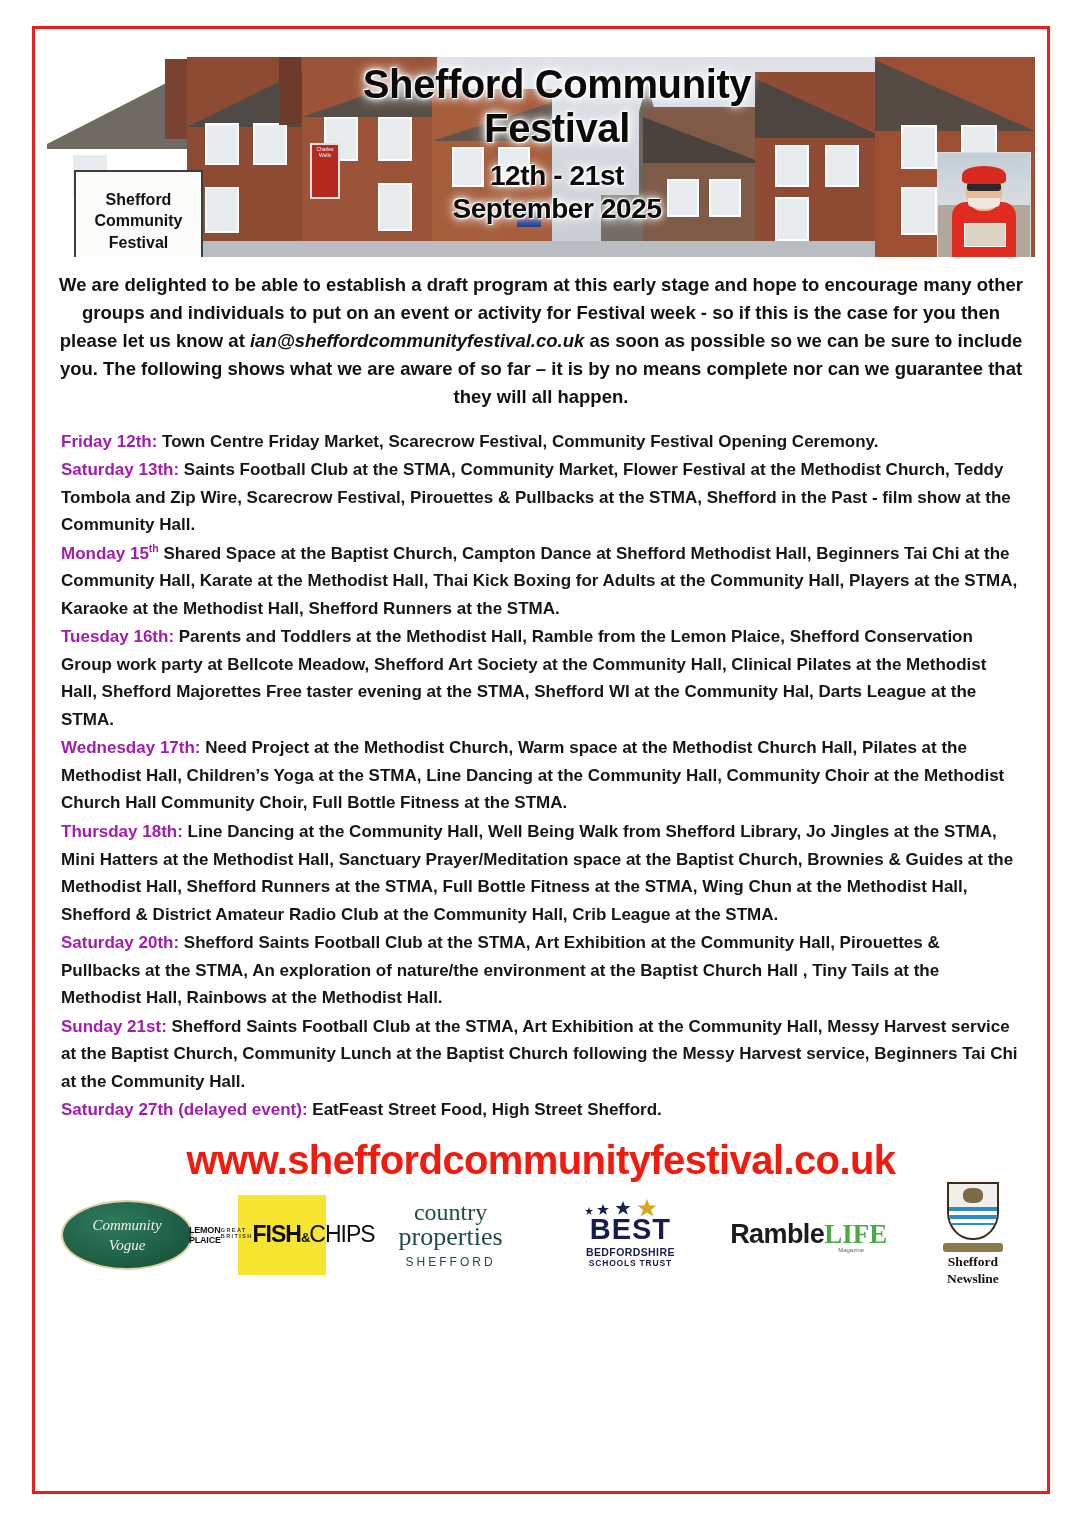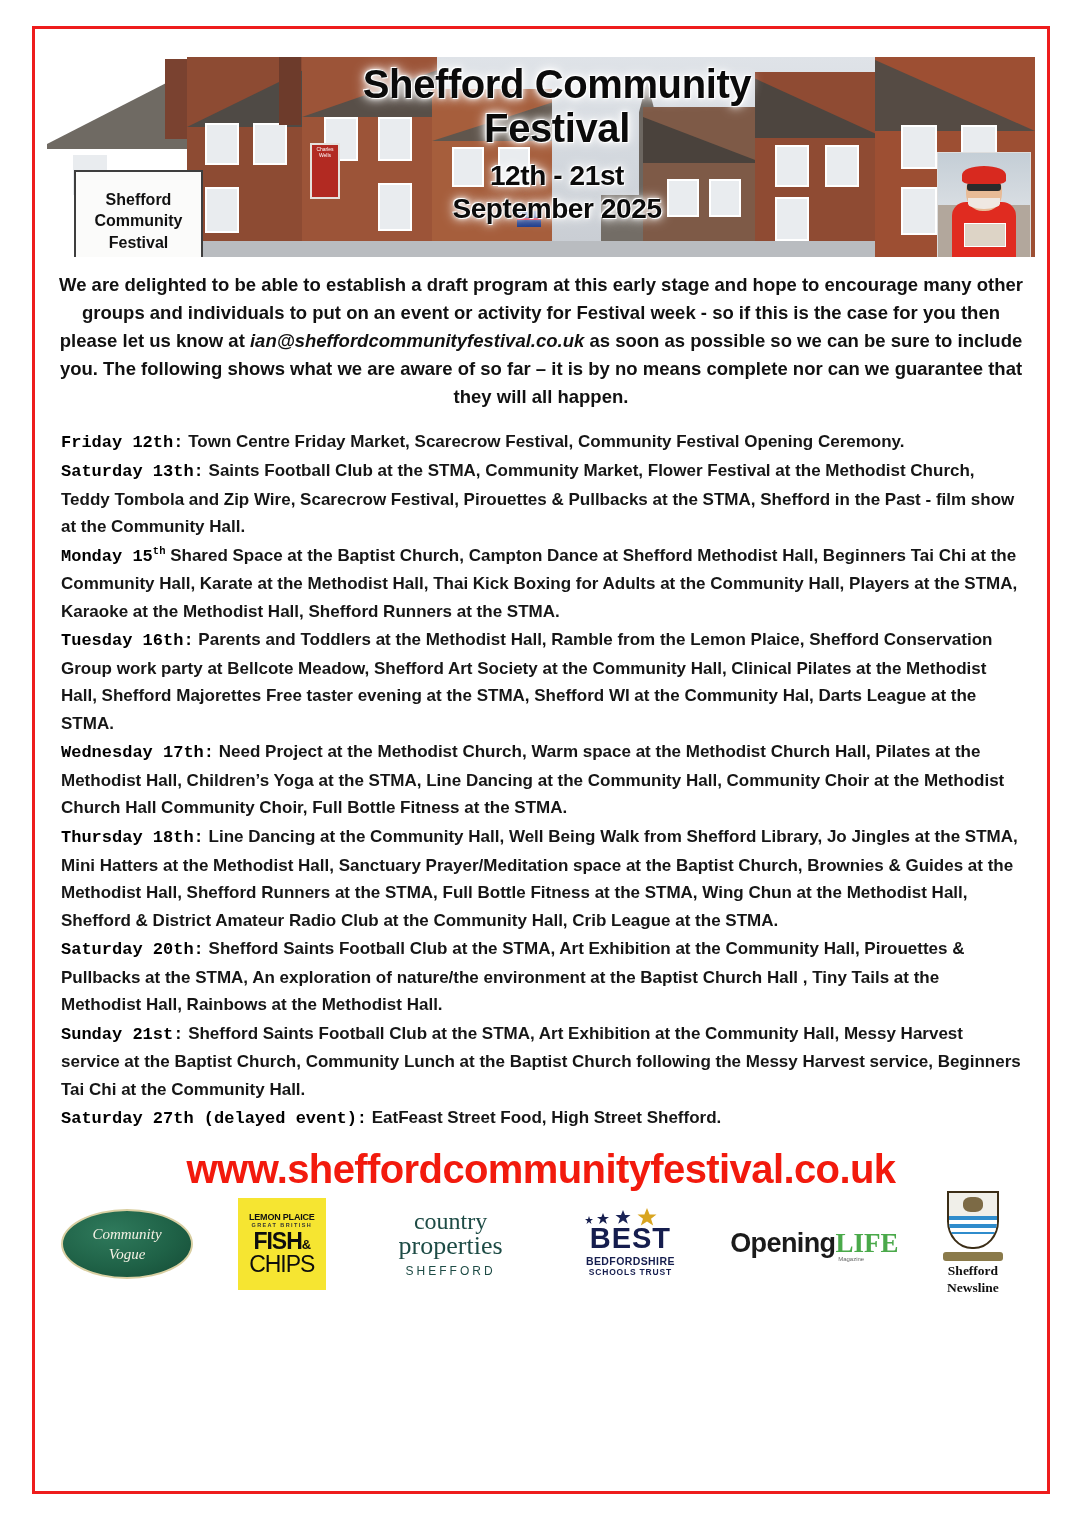--- a/index.html
+++ b/index.html
@@ -177,21 +177,21 @@
     width: 962px;
   }
   .day {
     font-size: 17px;
     font-weight: bold;
     line-height: 1.62;
     color: #161616;
     margin-bottom: 1px;
     text-align: left;
   }
-  .day .lbl { color: #000000; font-family: Liberation Mono, monospace; }
+  .day .lbl { color: #a21caf; }
   .day sup { font-size: 10.5px; vertical-align: super; }
 
   
   .url {
     margin-top: 14px;
     text-align: center;
     color: #f21a0d;
     font-weight: bold;
     font-size: 40px;
     letter-spacing: -0.6px;
@@ -210,22 +210,22 @@
 
   .lg-vogue {
     width: 128px; height: 66px; border-radius: 50%;
     background: radial-gradient(ellipse at 38% 32%, #2f7a5c 0%, #1f6247 55%, #144a35 100%);
     border: 2px solid #d9cfa2;
     color: #f4f1e4; font-family: "Liberation Serif", serif; font-style: italic;
     display: flex; flex-direction: column; align-items: center; justify-content: center;
     font-size: 15px; line-height: 1.35;
   }
   .lg-fish {
-    width: 88px; height: 92px; background: #f6e531; position: relative;
-    display: flex; flex-direction: column; align-items: center; justify-content: center;
+    width: 88px; height: 80px; background: #f6e531; position: relative;
+    display: flex; flex-direction: row; align-items: center; justify-content: center;
   }
   .lg-fish .lp { font-size: 9px; font-weight: bold; color: #111; letter-spacing: -0.2px; }
   .lg-fish .gb { font-size: 5.5px; font-weight: bold; color: #333; letter-spacing: 1.4px; margin-bottom: 3px; }
   .lg-fish .f1 { font-size: 23px; font-weight: bold; color: #0d0d0d; letter-spacing: -1px; line-height: 0.95; }
   .lg-fish .f1 .amp { font-size: 13px; }
   .lg-fish .f2 { font-size: 23px; font-weight: normal; color: #0d0d0d; letter-spacing: -1px; line-height: 1; }
   .lg-country {
     width: 160px; text-align: center; color: #1d4b45; font-family: "Liberation Serif", serif;
   }
   .lg-country .c1 { font-size: 24px; line-height: 0.98; }
@@ -390,21 +390,21 @@
             <polygon points="64,0 66.6,6.4 73.5,6.4 68,10.7 70.2,17.6 64,13.4 57.8,17.6 60,10.7 54.5,6.4 61.4,6.4" fill="#d9a520"></polygon>
           </svg>
           <div class="bb">BEST</div>
           <div class="b2">BEDFORDSHIRE</div>
           <div class="b3">SCHOOLS TRUST</div>
         </div>
       </div>
 
       <div class="logo">
         <div class="lg-living">
-          <span class="lv">Opening</span><span class="li">LIFE</span>
+          <span class="lv">Ramble</span><span class="li">LIFE</span>
           <span class="mg">Magazine</span>
         </div>
       </div>
 
 
       <div class="logo">
         <div class="lg-news">
           <div class="crest">
             <div class="top"></div>
             <div class="bird"></div>

